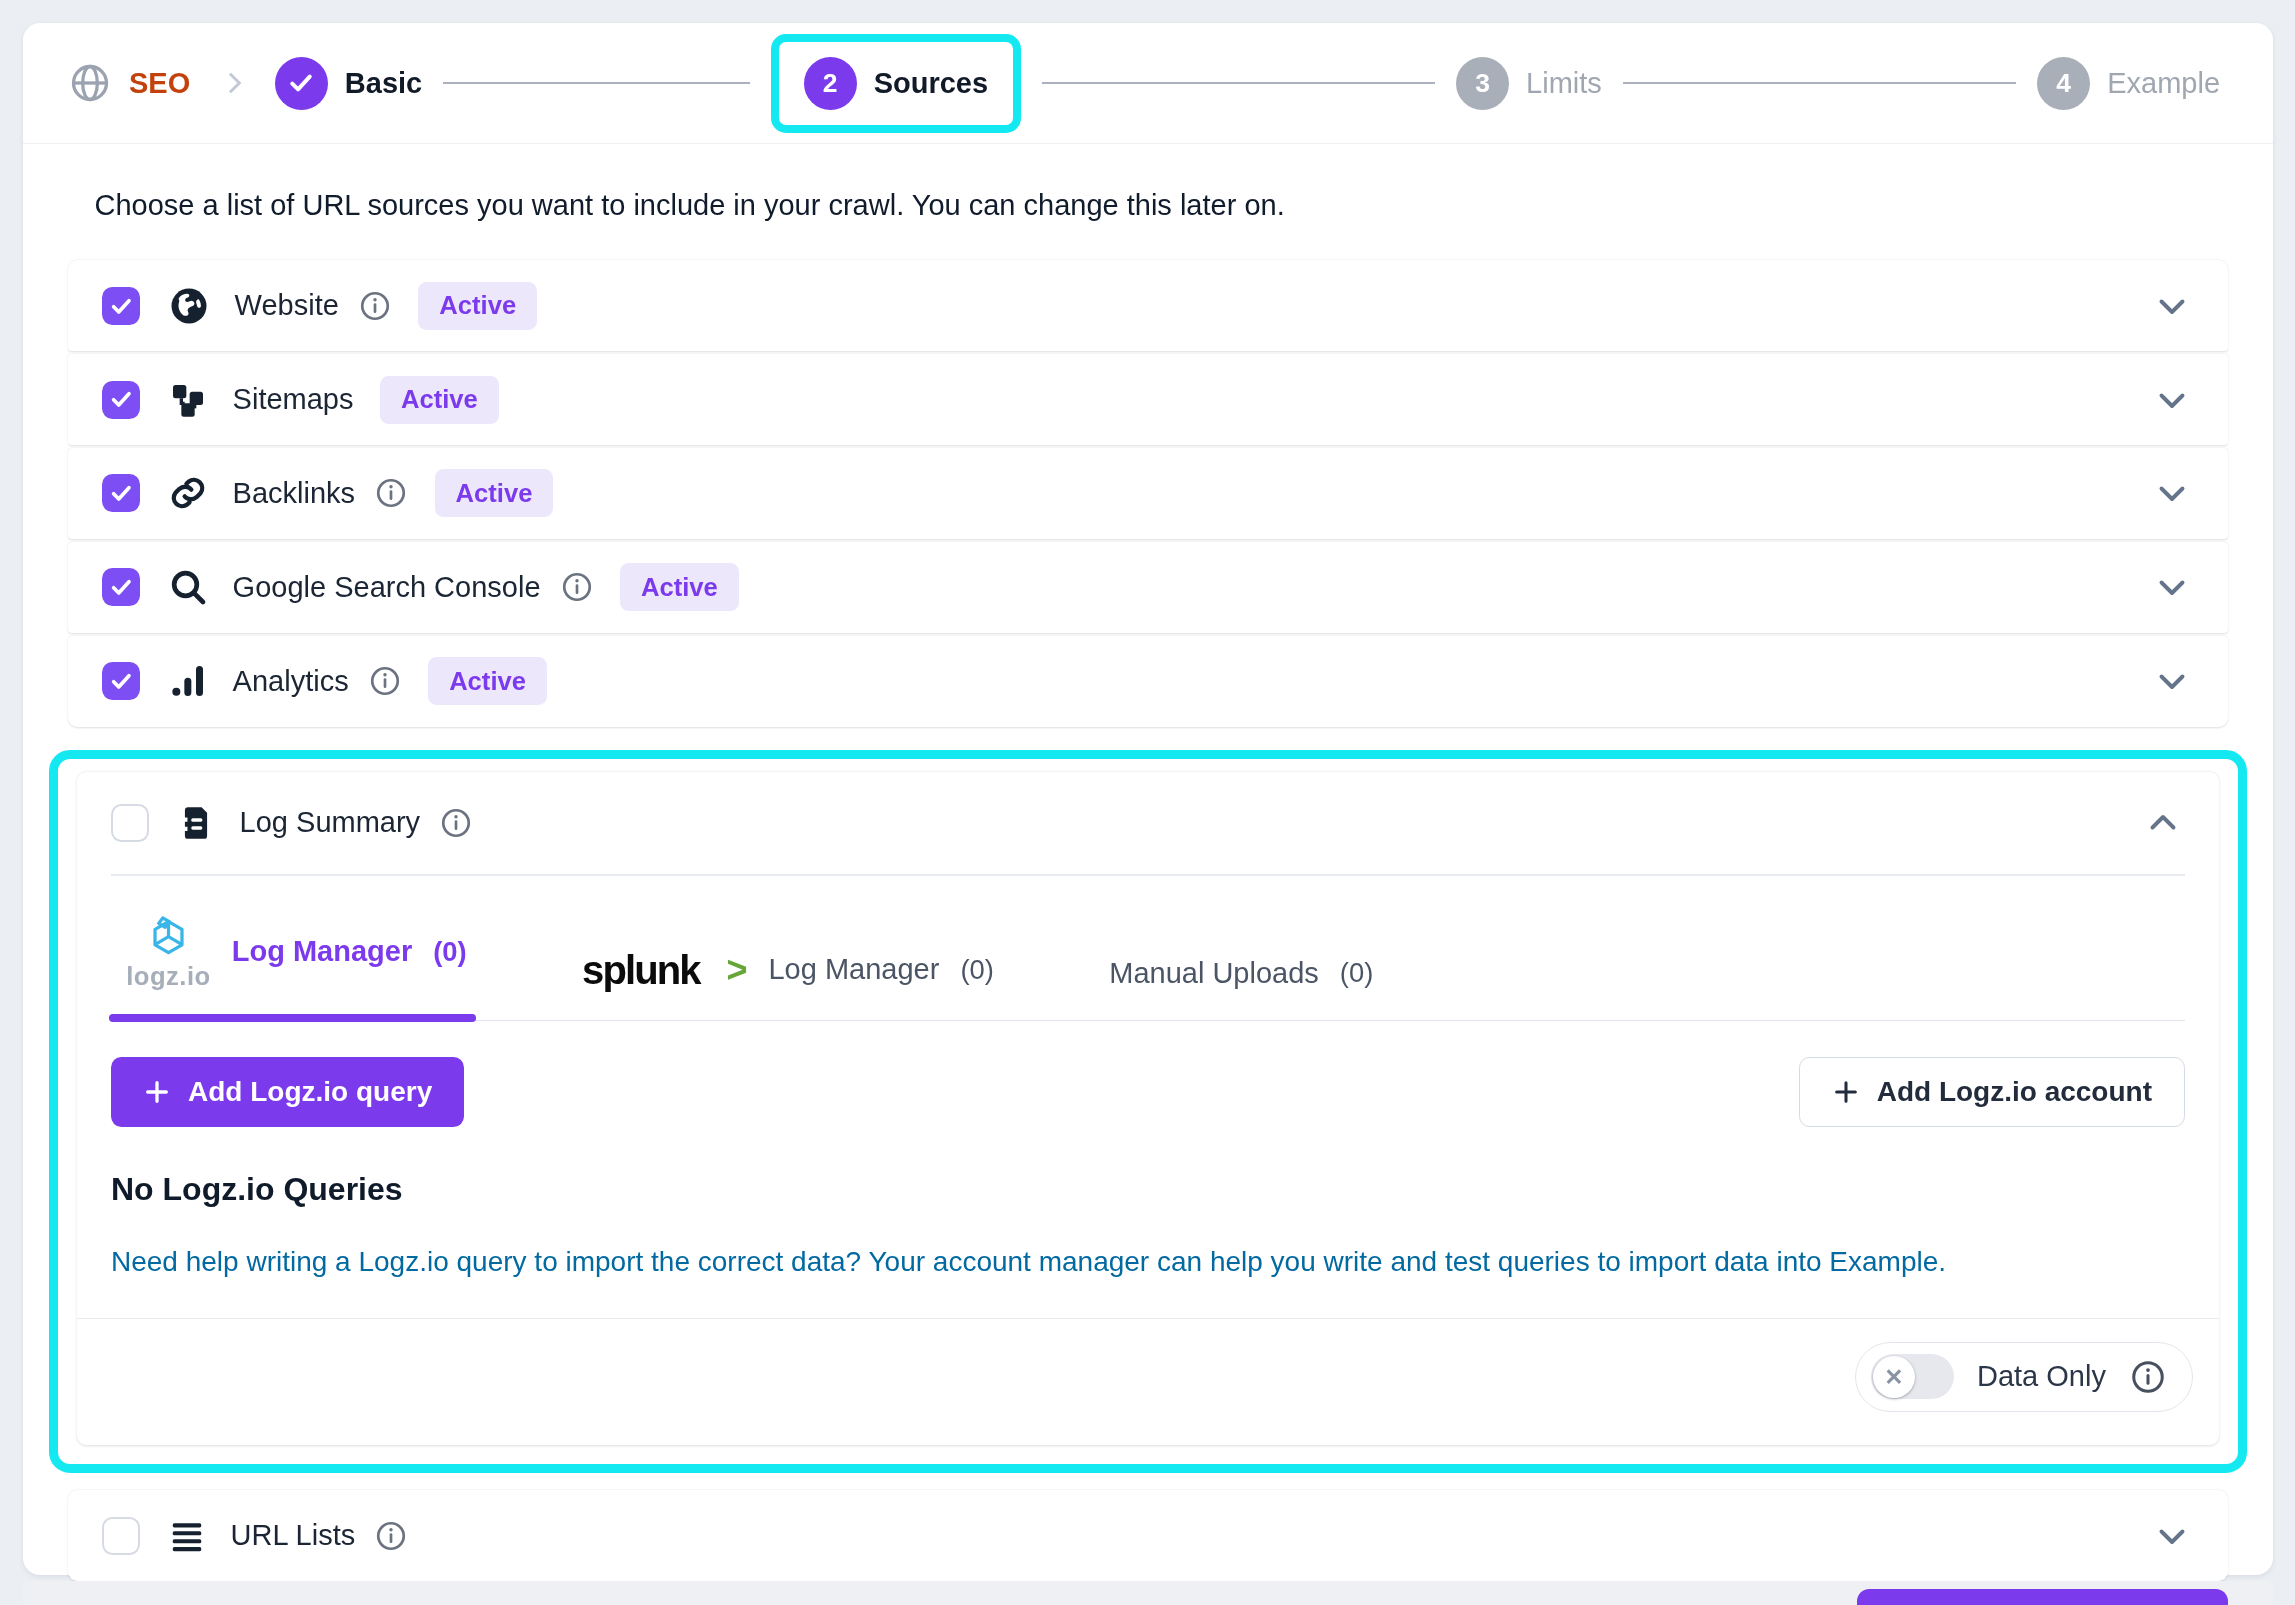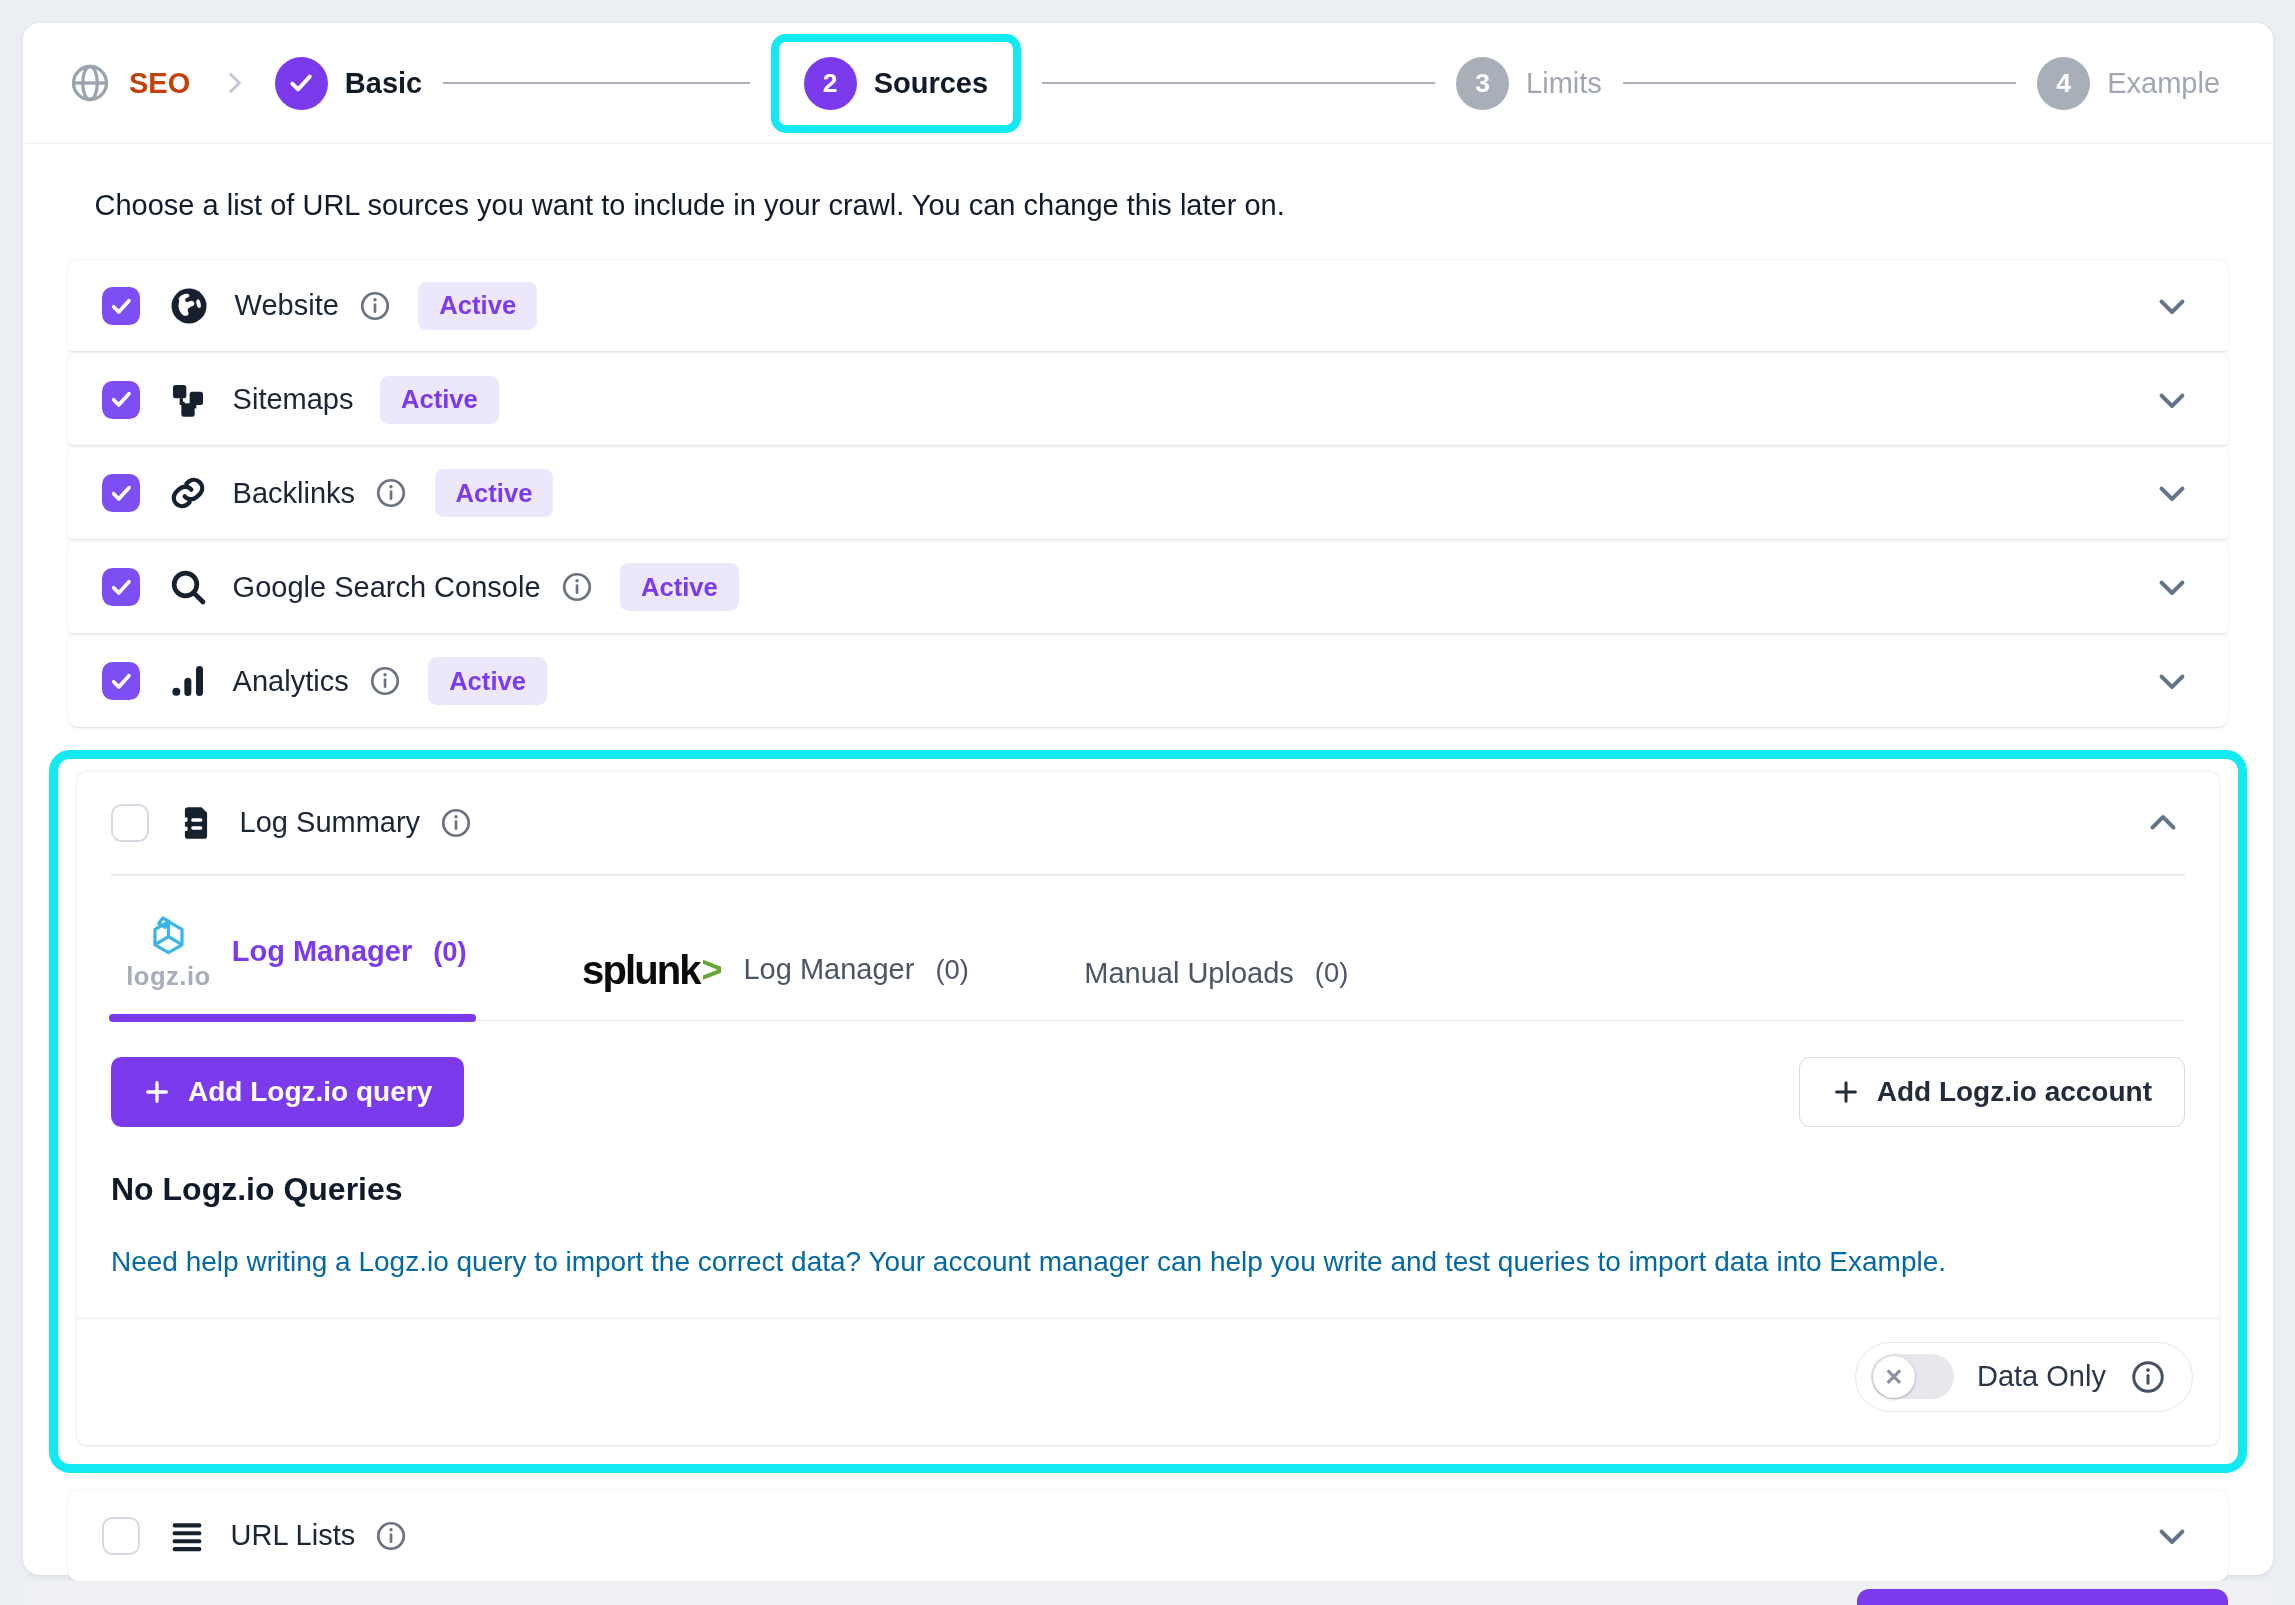--- a/index.html
+++ b/index.html
@@ -116,21 +116,21 @@
     height:7.6px;background:var(--accent);border-radius:3.8px;
   }
   .logz-logo{display:flex;flex-direction:column;align-items:center;line-height:1;}
   .logz-word{font-size:25.6px;font-weight:700;color:#a6aeba;margin-top:1.9px;letter-spacing:0.5px;}
   .tab-label{font-size:29px;}
   .tab.active .tab-label{color:var(--accent);font-weight:700;}
   .tab:not(.active) .tab-label{color:#4b5565;font-weight:500;}
   .tab-count{font-size:27.4px;}
   .tab.active .tab-count{color:var(--accent);font-weight:700;}
   .tab:not(.active) .tab-count{color:#4b5565;}
-  .splunk-logo{display:flex;align-items:center;line-height:1;}
+  .splunk-logo{display:flex;align-items:center;line-height:1;gap:25px;}
   .splunk-word{font-size:40px;font-weight:800;color:#0b0b0b;letter-spacing:-1.9px;}
   .splunk-gt{font-size:36px;font-weight:800;color:#65a637;margin-left:1.9px;}
   .panel-actions{display:flex;align-items:center;justify-content:space-between;margin:36px 34px 0 34px;}
   .btn{
     display:flex;align-items:center;gap:17px;
     height:70px;border-radius:10.4px;font-size:28px;font-weight:600;
     padding:0 32px;border:none;cursor:pointer;
     font-family:"Liberation Sans",sans-serif;
   }
   .btn-primary{background:var(--accent);color:#fff;}

